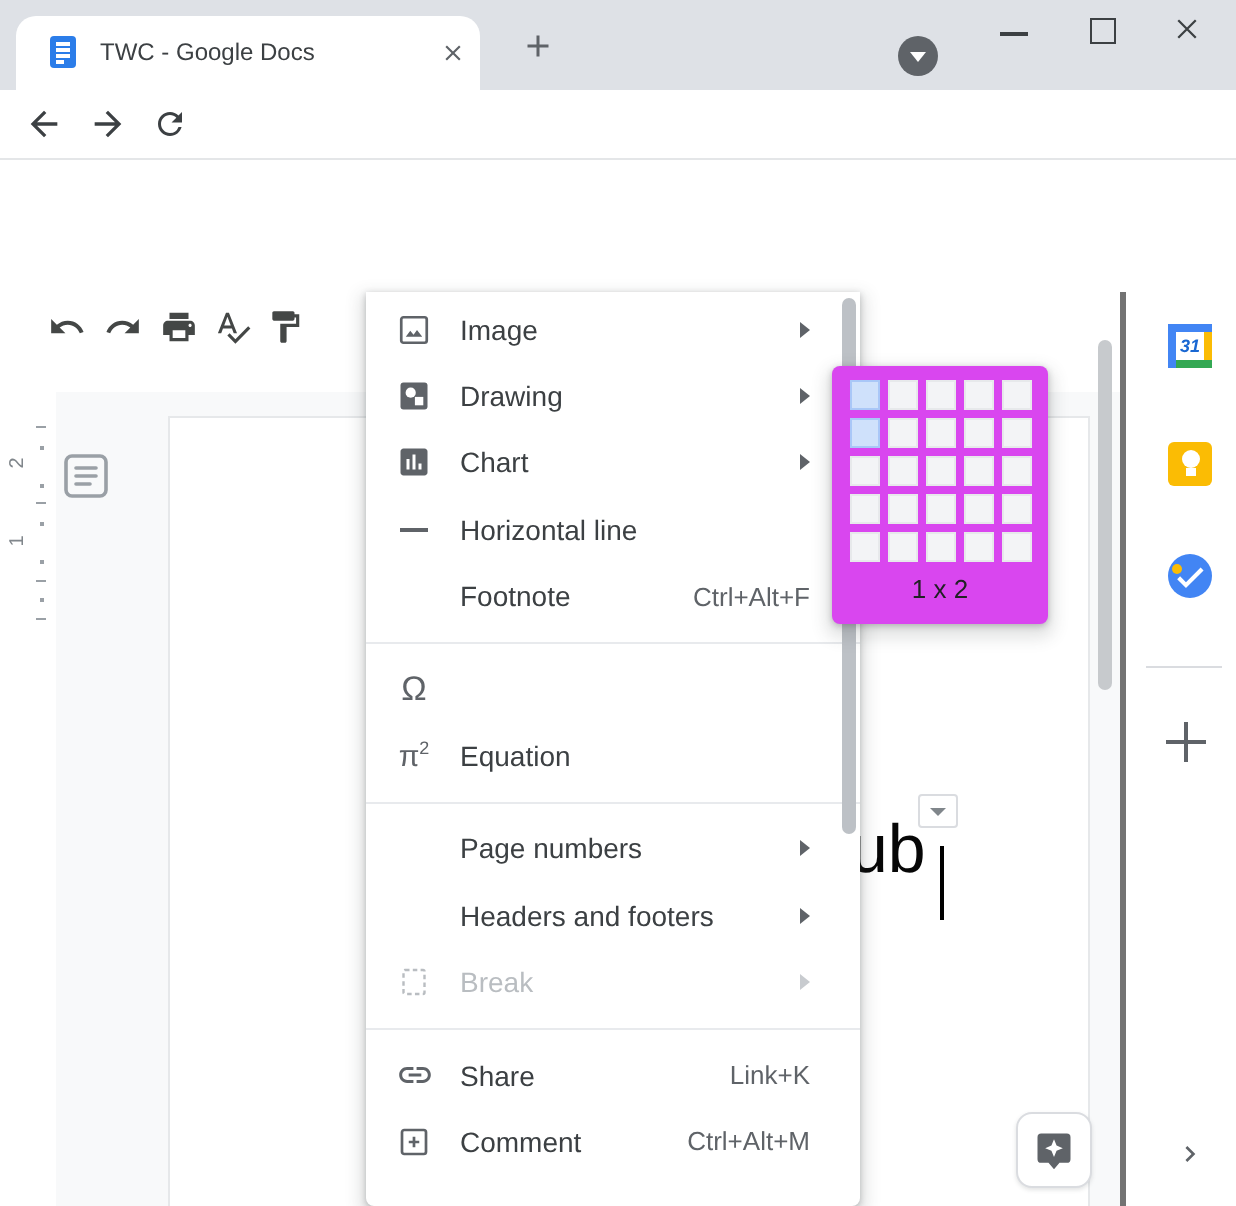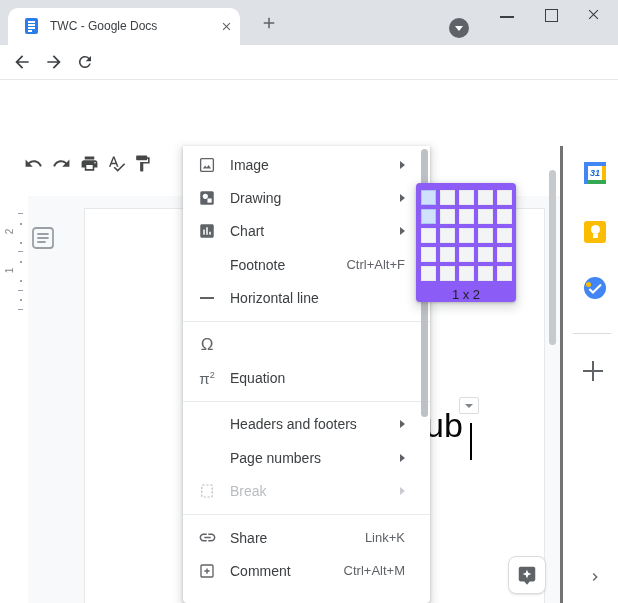--- a/index.html
+++ b/index.html
@@ -102,23 +102,23 @@
   .mi .arr.dark{border-left-color:#202124;}
   .mi.disabled .lbl{color:#b9bdc1;}
   .msep{height:1px;flex:0 0 1px;background:#e8eaed;margin:6px 0;}
   .menuscroll{position:absolute;right:2px;top:3px;width:7px;height:268px;background:#bdc1c6;border-radius:4px;}
   .om{font-size:17px;color:#5f6368;line-height:1;}
   .pi2{font-size:15px;color:#5f6368;line-height:1;}
   .pi2 sup{font-size:9px;}
   .hld{width:14px;height:2px;background:#5f6368;}
 
   
-  .tsub{left:416px;top:183px;width:100px;background:#8b5cf6;border-radius:4px;z-index:11;
+  .tsub{left:416px;top:183px;width:108px;background:#d946ef;border-radius:4px;z-index:11;
     box-shadow:0 1px 3px rgba(60,64,67,.3),0 4px 8px 3px rgba(60,64,67,.15);
-    padding:7px 6px 0;box-sizing:border-box;}
+    padding:7px 6px 10px;box-sizing:border-box;}
   .tgrid{display:grid;gap:4px;justify-content:center;}
   .tg-cell{width:15px;height:15px;background:#f3f4f6;border:1px solid #e7e9eb;box-sizing:border-box;}
   .tg-cell.sel{background:#cfe1fb;border-color:#a9c7f7;}
   .tsize{margin-top:6px;text-align:center;font-size:13px;color:#202124;}
 </style>
 </head>
 <body>
 
 <div class="screen">
 
@@ -389,51 +389,51 @@
     <div class="mi">
       <span class="icw">
         <svg width="18" height="18" viewBox="0 0 24 24" fill="#5f6368">
             <path d="M19 3H5c-1.1 0-2 .9-2 2v14c0 1.1.9 2 2 2h14c1.1 0 2-.9 2-2V5c0-1.1-.9-2-2-2zM9 17H7v-7h2v7zm4 0h-2V7h2v10zm4 0h-2v-4h2v4z"></path>
           </svg>
       </span>
       <span class="lbl">Chart</span>
       <span class="arr"></span>
     </div>
     <div class="mi">
+      <span class="icw">
+          <span class="hld"></span>
+        </span>
+      <span class="lbl">Horizontal line</span>
+    </div>
+    <div class="mi">
       <span class="icw"></span>
       <span class="lbl">Footnote</span>
       <span class="sc">Ctrl+Alt+F</span>
     </div>
-    <div class="mi">
-      <span class="icw">
-          <span class="hld"></span>
-        </span>
-      <span class="lbl">Horizontal line</span>
-    </div>
     <div class="msep"></div>
     <div class="mi">
       <span class="icw">
           <span class="om">Ω</span>
         </span>
     </div>
     <div class="mi">
       <span class="icw">
           <span class="pi2">π<sup>2</sup></span>
         </span>
       <span class="lbl">Equation</span>
     </div>
     <div class="msep"></div>
     <div class="mi">
       <span class="icw"></span>
+      <span class="lbl">Page numbers</span>
+      <span class="arr"></span>
+    </div>
+    <div class="mi">
+      <span class="icw"></span>
       <span class="lbl">Headers and footers</span>
-      <span class="arr"></span>
-    </div>
-    <div class="mi">
-      <span class="icw"></span>
-      <span class="lbl">Page numbers</span>
       <span class="arr"></span>
     </div>
     <div class="mi disabled">
       <span class="icw">
         <svg width="18" height="18" viewBox="0 0 24 24">
             <rect x="5" y="4" width="14" height="16" rx="1" fill="none" stroke="#b9bdc1" stroke-width="1.6" stroke-dasharray="3 2.2"></rect>
           </svg>
       </span>
       <span class="lbl">Break</span>
       <span class="arr" style="border-left-color:#c8cbcf;"></span>

